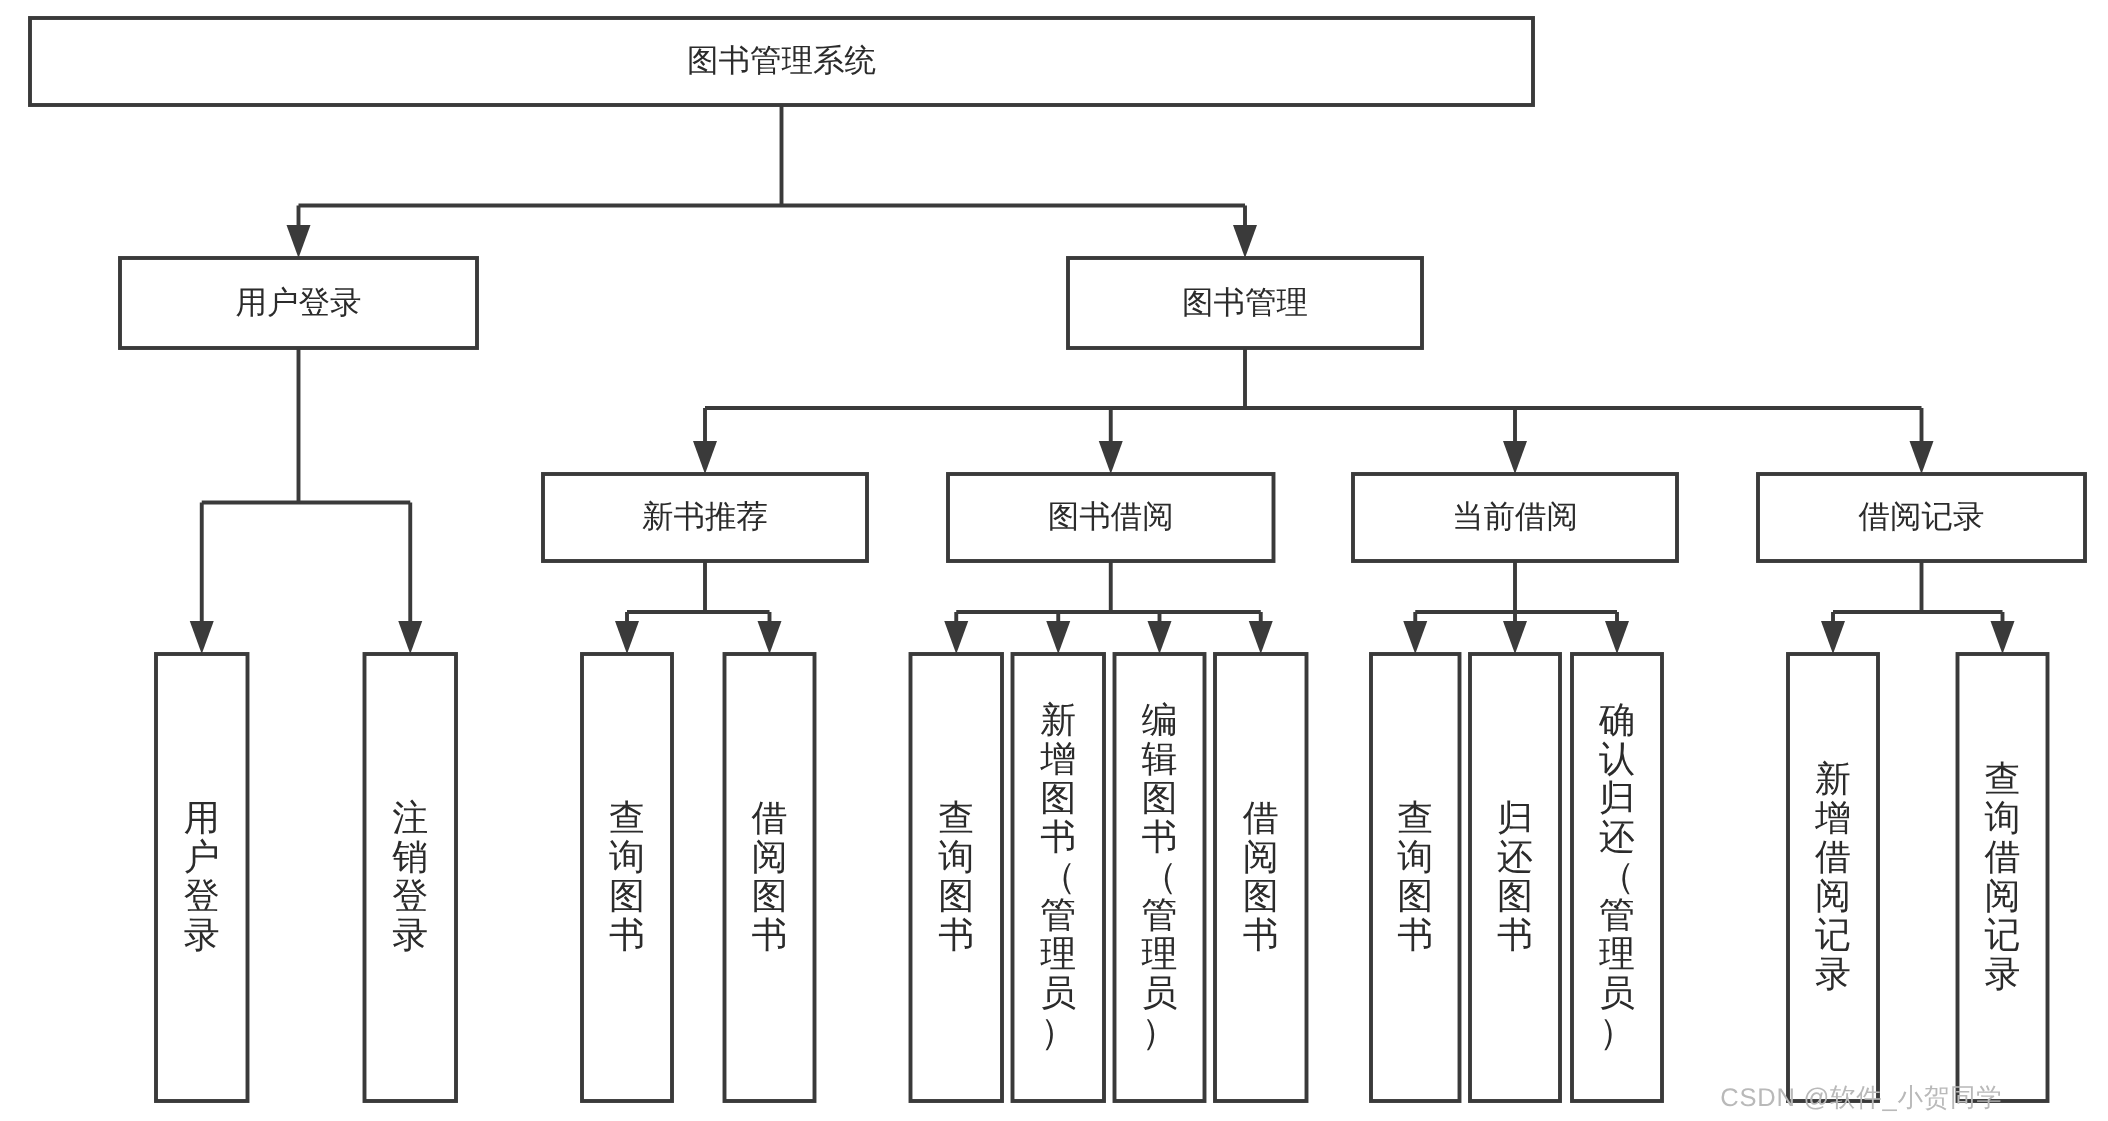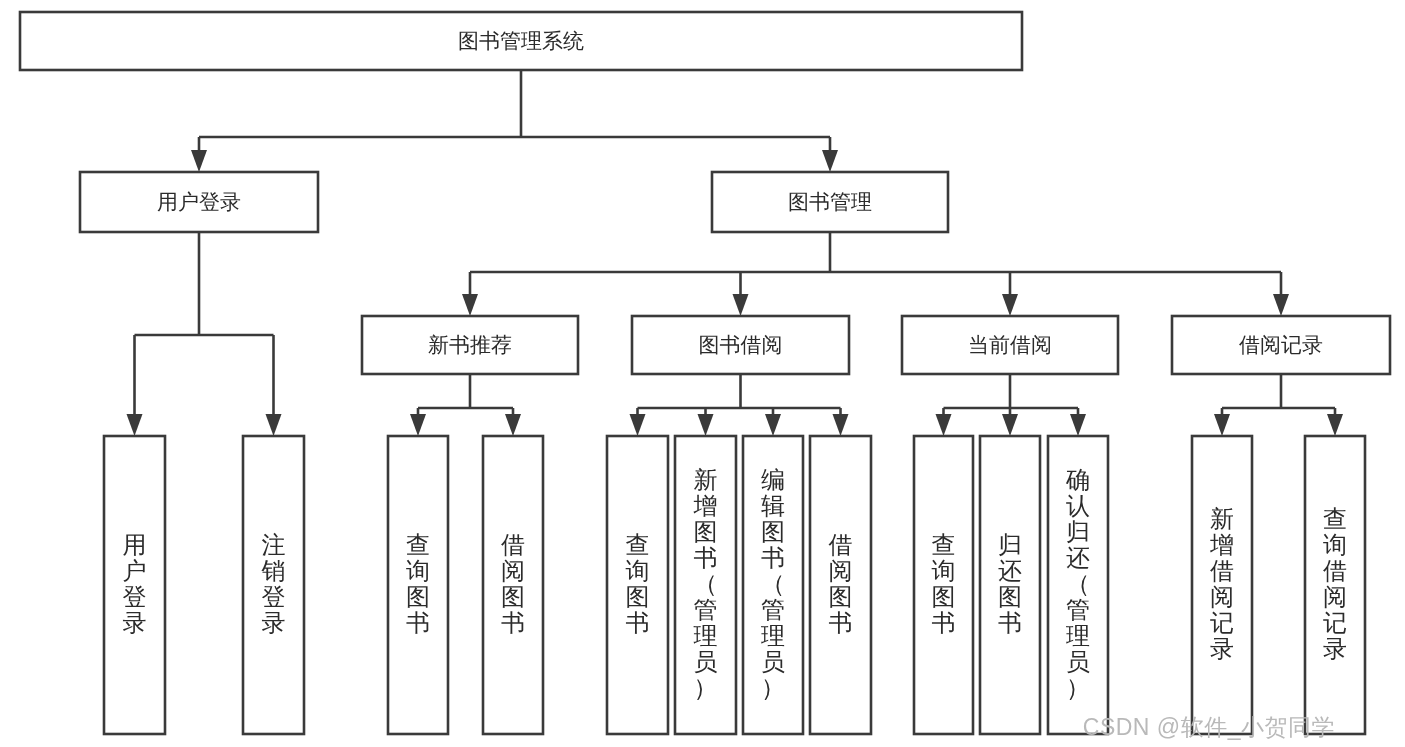--- a/index.html
+++ b/index.html
@@ -54,21 +54,21 @@
   }
   .arrow-head {
     fill: #3a3a3a;
     stroke: none;
   }
   .watermark {
     position: absolute;
     right: 8px;
     bottom: 4px;
     font-family: "Liberation Sans", "DejaVu Sans", sans-serif;
-    font-size: 23px;
+    font-size: 17px;
     color: #b9b9b9;
     letter-spacing: 0.5px;
     white-space: nowrap;
     user-select: none;
   }
 </style>
 </head>
 <body>
 
 <div id="diagram-root">

